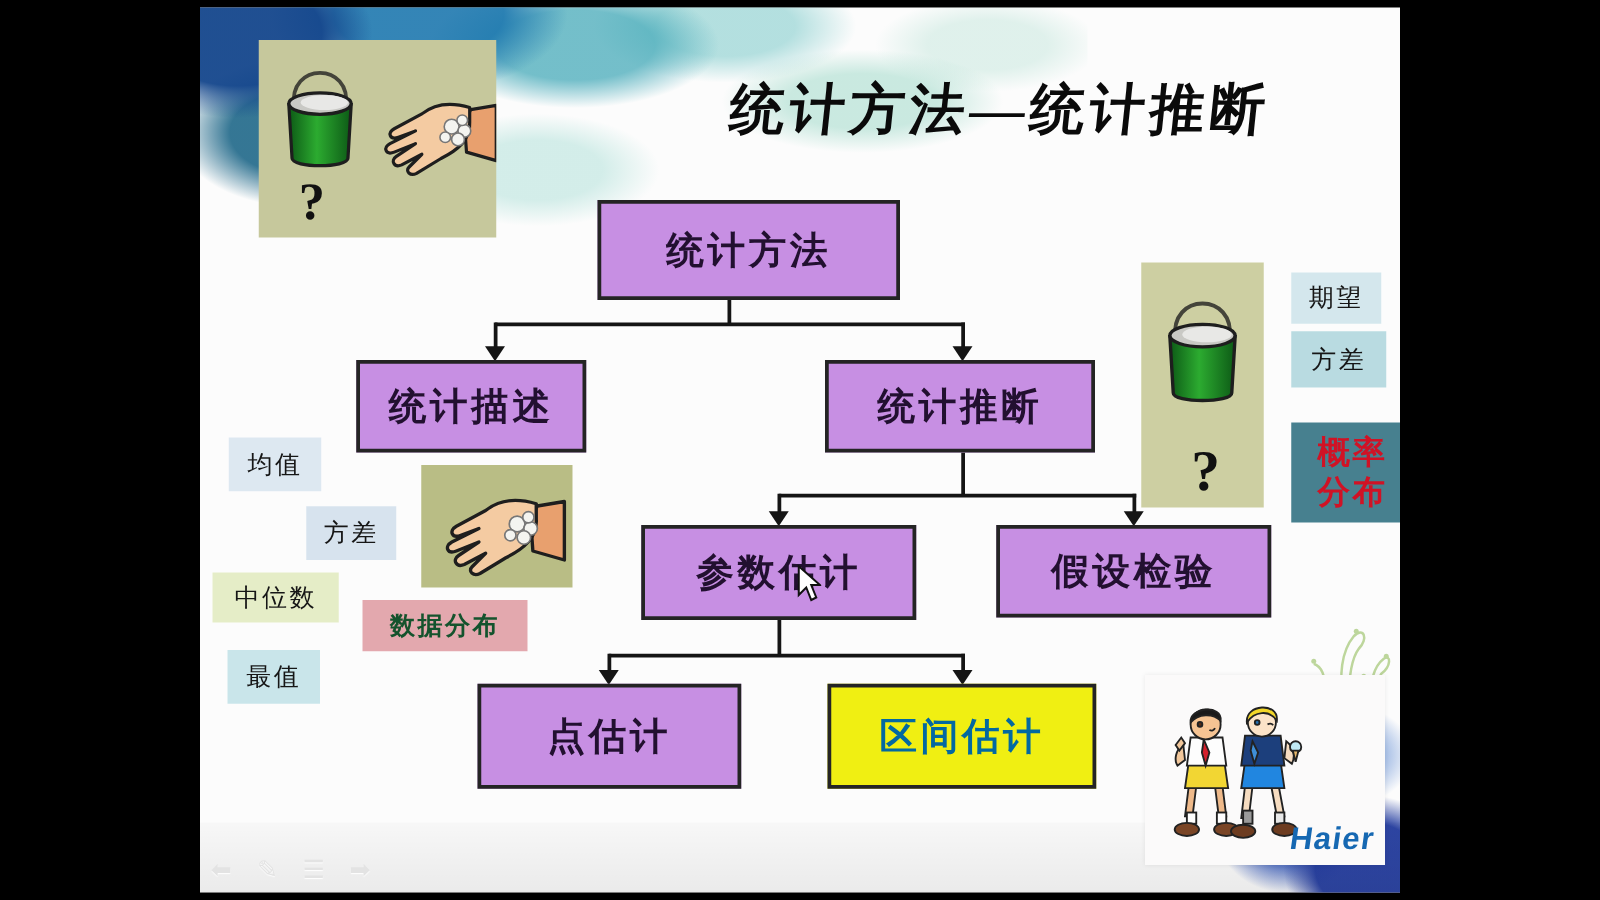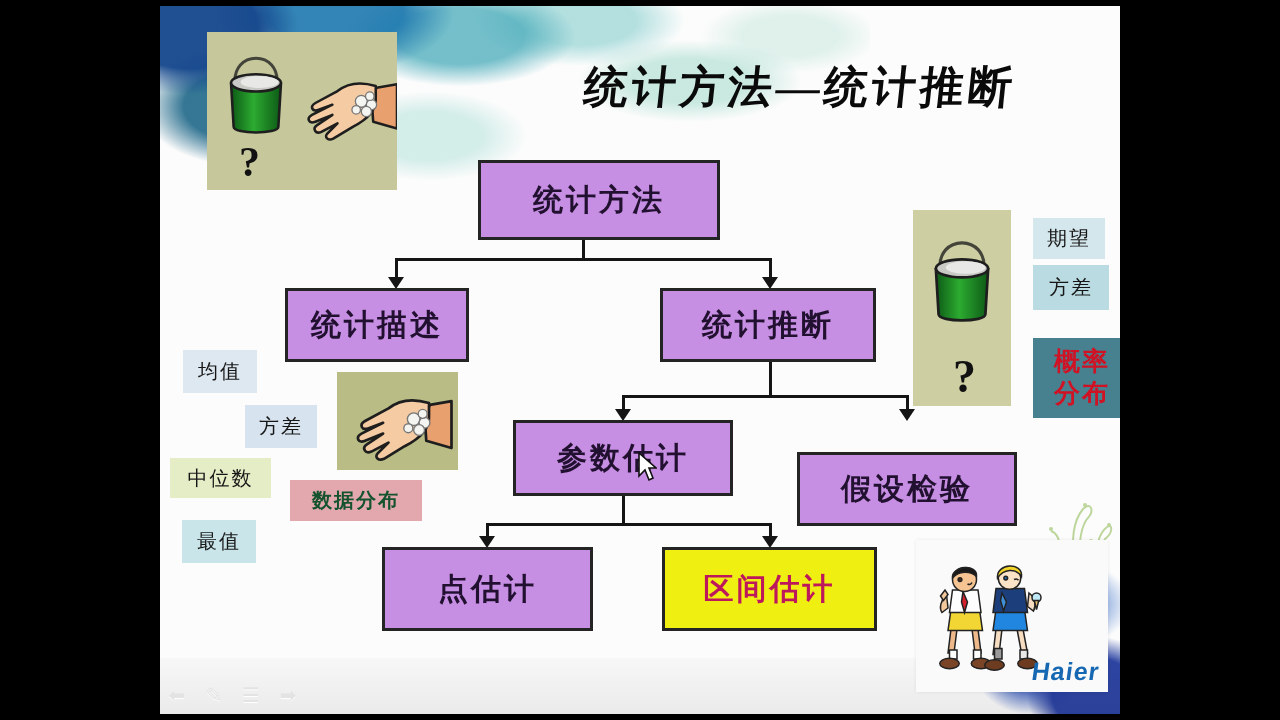--- a/index.html
+++ b/index.html
@@ -37,26 +37,26 @@
 
   
   .title { position:absolute; left:390px; top:52px; width:500px; text-align:center;
     font-size:44px; font-weight:bold; color:#0a0a0a; letter-spacing:4px;
     transform:skewX(-6deg); white-space:nowrap; }
 
   
   .fbox { position:absolute; display:flex; align-items:center; justify-content:center;
     background:#c78fe3; border:3px solid #242424; font-size:30px; font-weight:bold;
     color:#221030; letter-spacing:3px; }
-  .fbox.yellow { background:#f0ef12; color:#be185d; }
+  .fbox.yellow { background:#f0ef12; color:#0369a1; }
   .b-root     { left:318px; top:154px; width:242px; height:80px; }
   .b-describe { left:125px; top:282px; width:184px; height:74px; }
   .b-infer    { left:500px; top:282px; width:216px; height:74px; }
   .b-param    { left:353px; top:414px; width:220px; height:76px; }
-  .b-hypo     { left:637px; top:414px; width:220px; height:74px;margin-top:32px; }
+  .b-hypo     { left:637px; top:414px; width:220px; height:74px; }
   .b-point    { left:222px; top:541px; width:211px; height:84px; }
   .b-interval { left:502px; top:541px; width:215px; height:84px; }
 
   
   .ln { position:absolute; background:#151515; }
   .arr { position:absolute; width:0; height:0;
     border-left:8px solid transparent; border-right:8px solid transparent;
     border-top:12px solid #151515; }
 
   

